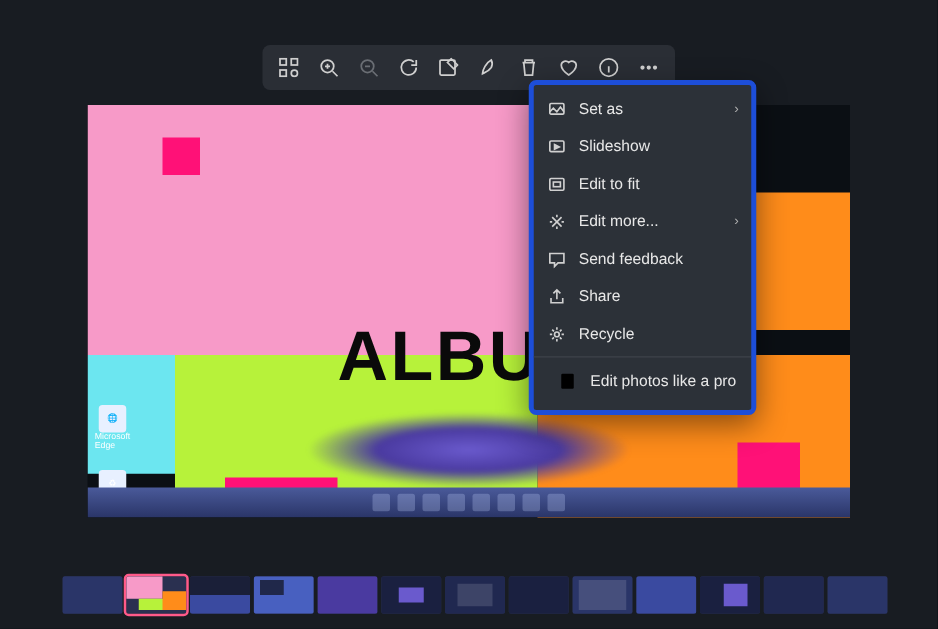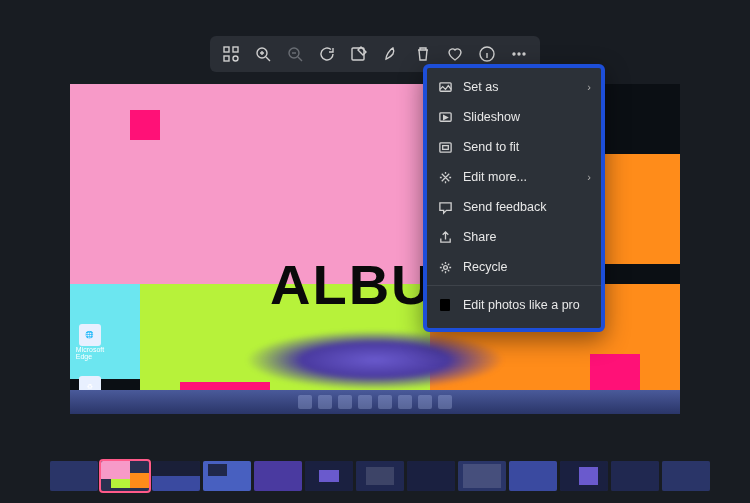--- a/index.html
+++ b/index.html
@@ -85,21 +85,21 @@
     display:flex; align-items:center;
     padding: 7px 12px 7px 10px;
     gap: 10px;
     font-size: 12.5px;
     position:relative;
   }
   .menu-item .mi-icon { width:16px; height:16px; flex-shrink:0; display:flex;align-items:center;justify-content:center;}
   .menu-item .mi-icon svg { width:15px; height:15px; stroke:#d0d0d0; fill:none; stroke-width:1.4;}
   .menu-item .chev { position:absolute; right:10px; font-size:11px; color:#b0b0b0; }
   .menu-sep { height:1px; background:#3e434a; margin:3px 0; }
-  .menu-promo { padding: 8px 12px 10px 10px; display:flex; gap:10px; }
+  .menu-promo { padding: 8px 12px 10px 10px; display:flex; gap:10px;justify-content:flex-end; }
   .menu-promo .mi-icon { width:16px; height:16px; }
   .menu-promo .t1 { font-size:12.5px; line-height:1.35; }
   .menu-promo .t2 { font-size:11px; color:#9aa0a8; line-height:1.35; margin-top:1px;}
 
   .thumbs {
     position:absolute;
     bottom: 12px; left: 50px;
     display:flex; gap:3px;
   }
   .thumb {
@@ -231,21 +231,21 @@
       </span>
     <span>Slideshow</span>
   </div>
   <div class="menu-item">
     <span class="mi-icon">
         <svg viewBox="0 0 16 16">
           <rect x="2" y="3" width="12" height="10" rx="1"></rect>
           <rect x="5" y="6" width="6" height="4"></rect>
         </svg>
       </span>
-    <span>Send to fit</span>
+    <span>Edit to fit</span>
   </div>
   <div class="menu-item">
     <span class="mi-icon">
         <svg viewBox="0 0 16 16">
           <path d="M4 4l8 8M12 4l-8 8M8 2v2M8 12v2M2 8h2M12 8h2"></path>
         </svg>
       </span>
     <span>Edit more...</span>
     <span class="chev">›</span>
   </div>

